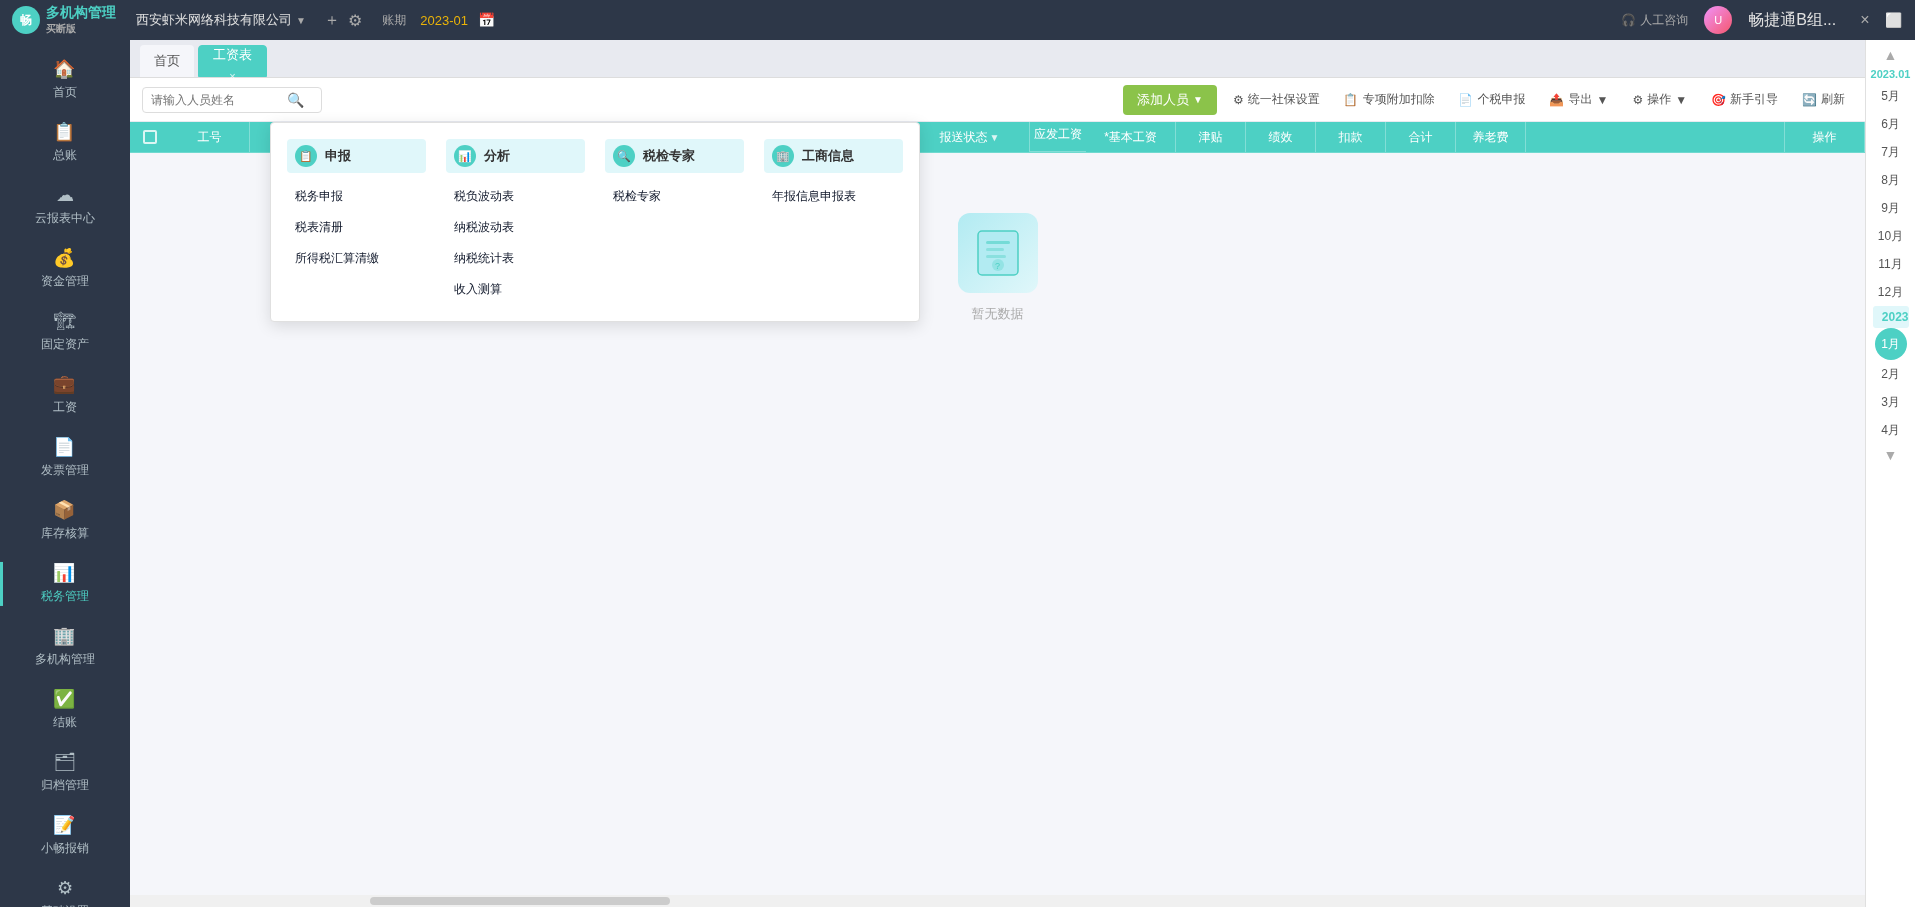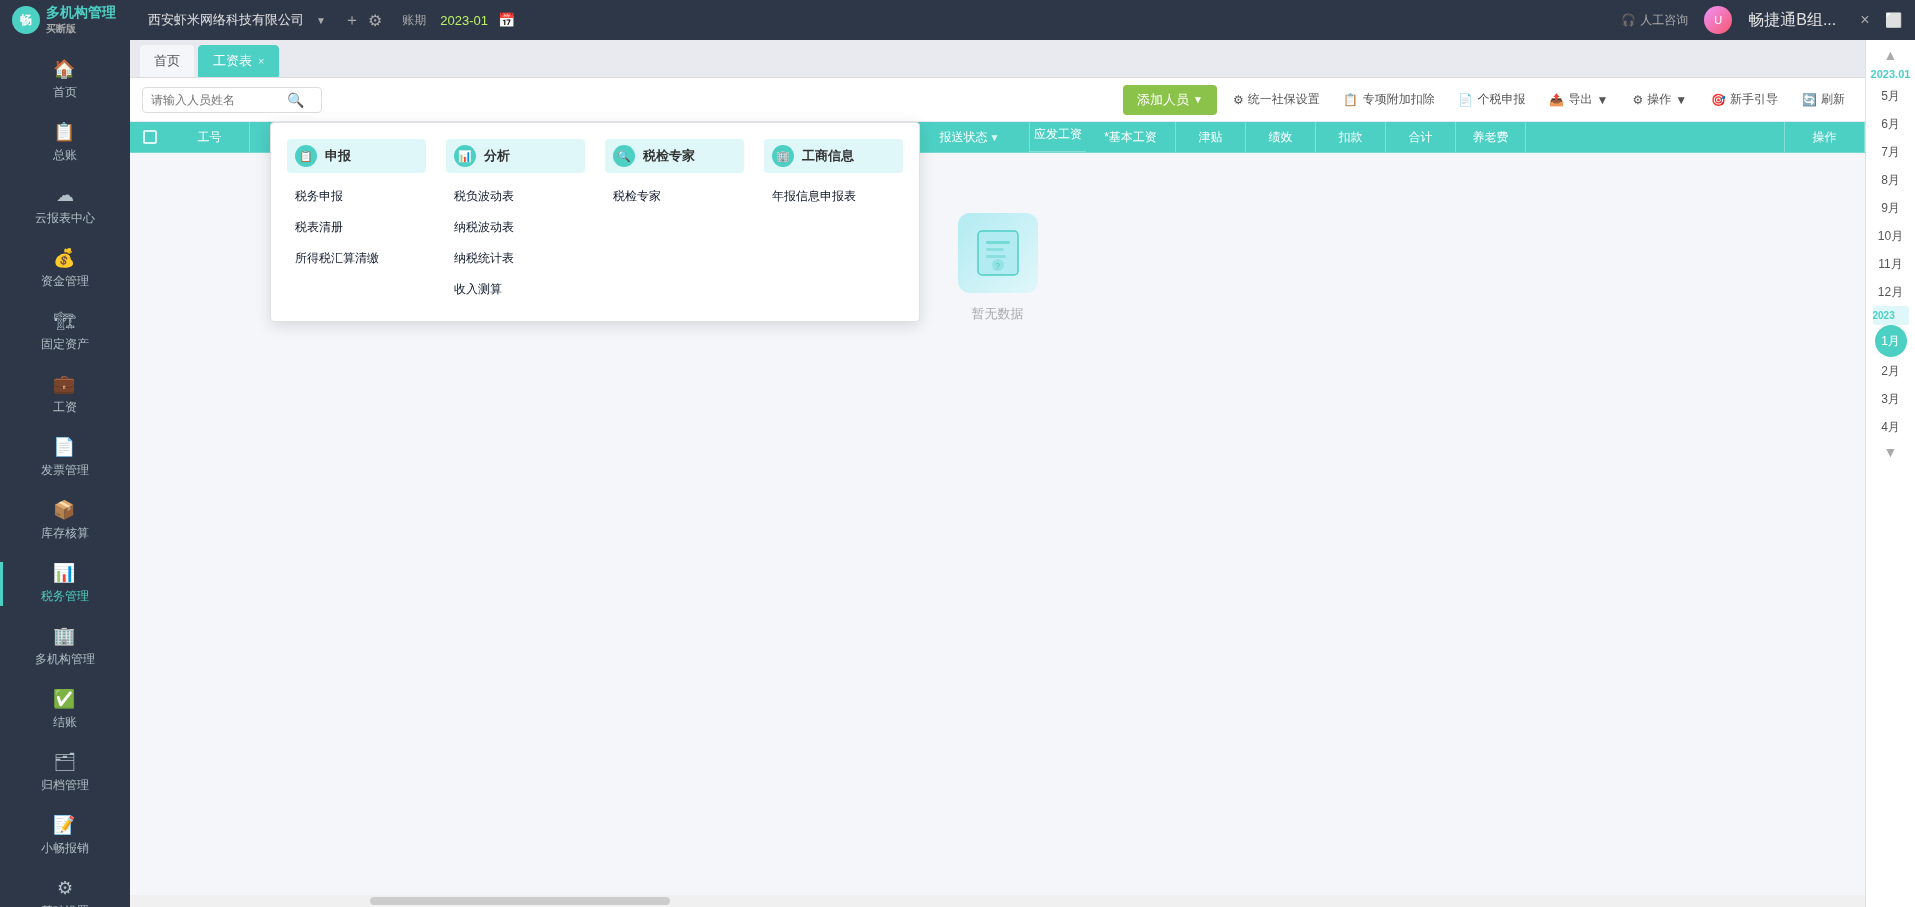--- a/index.html
+++ b/index.html
@@ -26,29 +26,29 @@
     }
     .logo-icon {
       width: 28px; height: 28px;
       background: #4dd0c4;
       border-radius: 50%;
       display: flex; align-items: center; justify-content: center;
       color: white; font-size: 12px;
     }
     .logo-text-sub { font-size: 10px; color: #aaa; }
     .company-selector {
-      display: flex; align-items: center; gap: 12px;
-      color: #e0e0e0; font-size: 13px; margin-left: 22px;
+      display: flex; align-items: center; gap: 4px;
+      color: #e0e0e0; font-size: 13px; margin-left: 10px;
       cursor: pointer;
     }
     .company-selector .arrow { color: #aaa; font-size: 10px; }
     .top-bar-icons { display: flex; align-items: center; gap: 8px; margin-left: 8px; }
     .top-bar-icons span { color: #aaa; cursor: pointer; font-size: 16px; }
     .period-label { color: #aaa; font-size: 12px; margin-left: 10px; }
-    .period-value { color: #bef264; font-size: 13px; margin-left: 4px; cursor: pointer; }
+    .period-value { color: #eab308; font-size: 13px; margin-left: 4px; cursor: pointer; }
     .top-bar-right {
       margin-left: auto;
       display: flex; align-items: center; gap: 16px;
     }
     .top-bar-right .service { color: #aaa; font-size: 12px; cursor: pointer; display: flex; align-items: center; gap: 4px; }
     .user-avatar {
       width: 28px; height: 28px; border-radius: 50%;
       background: linear-gradient(135deg, #f093fb, #f5576c);
       display: flex; align-items: center; justify-content: center;
       color: white; font-size: 11px;
@@ -119,20 +119,21 @@
       cursor: pointer;
       font-size: 13px;
       color: #555;
       border-radius: 4px 4px 0 0;
       border: 1px solid transparent;
     }
     .tab-item.active {
       background: #4dd0c4;
       color: white;
       border-color: #4dd0c4;
+      flex-direction: column;
     }
     .tab-item.home { background: #f5f6fa; color: #555; border: none; }
     .tab-close { font-size: 11px; color: rgba(255,255,255,0.8); cursor: pointer; }
 
     
     .toolbar {
       height: 44px;
       background: white;
       display: flex;
       align-items: center;
@@ -579,21 +580,21 @@
     <div class="date-nav">▲</div>
     <div style="font-size:11px;color:#4dd0c4;font-weight:bold;padding:2px 0;">2023.01</div>
     <div class="date-month">5月</div>
     <div class="date-month">6月</div>
     <div class="date-month">7月</div>
     <div class="date-month">8月</div>
     <div class="date-month">9月</div>
     <div class="date-month">10月</div>
     <div class="date-month">11月</div>
     <div class="date-month">12月</div>
-    <div style="font-size:10px;color:#4dd0c4;font-weight:bold;padding:4px 0;background:#e0f7fa;border-radius:3px;width:36px;text-align:left;">2023</div>
+    <div style="font-size:12px;color:#4dd0c4;font-weight:bold;padding:4px 0;background:#e0f7fa;border-radius:3px;width:36px;text-align:right;">2023</div>
     <div class="date-month active">1月</div>
     <div class="date-month">2月</div>
     <div class="date-month">3月</div>
     <div class="date-month">4月</div>
     <div class="date-nav">▼</div>
   </div>
 
 </div>
 
 </body></html>

